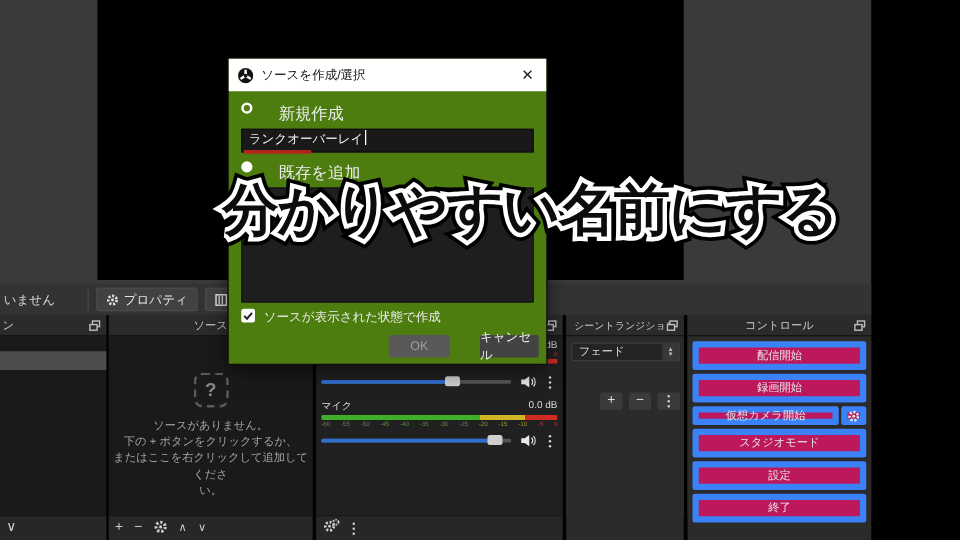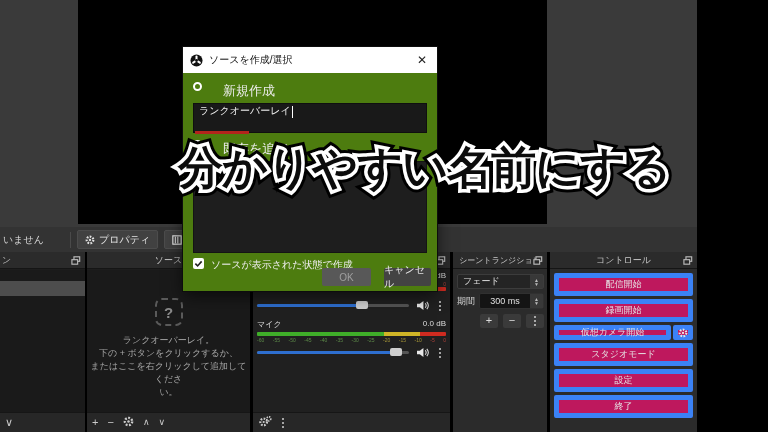--- a/index.html
+++ b/index.html
@@ -76,28 +76,28 @@
   
   #dlg{position:absolute;left:183px;top:47px;width:254px;height:244px;background:#4d7c0f;box-shadow:0 0 0 1px #0d0d0d,0 5px 16px rgba(0,0,0,.6);z-index:5;}
   .dlg-title{height:26px;background:#fff;display:flex;align-items:center;padding:0 7px;color:#111;font-size:10px;}
   .dlg-title .t{flex:1;margin-left:6px;}
   .dlg-title .x{font-size:12px;color:#222;padding:0 3px;}
   .dlg-body{position:relative;padding:9px 10px 0;}
   .radio-row{display:flex;gap:21px;font-size:13px;color:#ededed;height:16px;}
   .rad{width:9px;height:9px;border-radius:50%;}
   .rad.ring{border:2px solid #fff;background:transparent;width:9px;height:9px;}
   .rad.dot{background:#fff;border:2px solid #fff;}
-  .name-input{position:relative;margin:5px 0 7px;height:19px;background:#191919;border:1px solid #0f0f0f;display:flex;align-items:flex-end;padding:14px 5px;font-size:10px;color:#f0f0f0;}
+  .name-input{position:relative;margin:5px 0 7px;height:19px;background:#191919;border:1px solid #0f0f0f;display:flex;align-items:flex-start;padding:0 5px;font-size:10px;color:#f0f0f0;}
   .caret{display:inline-block;width:1px;height:12px;background:#fff;margin-left:1px;}
   .red-line{position:absolute;left:1px;bottom:-2px;width:54px;height:3px;background:#b3241c;}
   .exist-list{margin-top:5px;height:92px;background:#1e1e1e;border:1px solid #141414;padding:2px 4px;overflow:hidden;}
   .exist-item{font-size:9px;color:#8a8a8a;line-height:12px;}
   .chk-row{display:flex;align-items:flex-start;gap:7px;margin-top:5px;font-size:10px;color:#ededed;}
   .chk{width:11px;height:11px;background:#fff;border-radius:2px;display:flex;align-items:center;justify-content:center;}
-  .dlg-btns{position:absolute;right:6px;bottom:5px;display:flex;gap:13px;}
+  .dlg-btns{position:absolute;right:6px;bottom:5px;display:flex;gap:24px;}
   .btn{height:18px;border-radius:2px;font-size:10px;display:flex;align-items:center;justify-content:center;}
   .btn.ok{width:49px;background:#585858;color:#9f9f9f;}
   .btn.cancel{width:47px;background:#434343;color:#ececec;}
 
   
   #caption{position:absolute;left:178px;top:138px;z-index:10;white-space:nowrap;font-weight:bold;font-size:45px;letter-spacing:-1px;}
   #caption span{position:absolute;left:0;top:0;white-space:nowrap;}
   .cap-l1{-webkit-text-stroke:13px #000;color:#000;}
   .cap-l2{-webkit-text-stroke:7px #fff;color:#fff;}
   .cap-l3{color:#0c0c0c;}
@@ -148,21 +148,21 @@
     </div>
   </div>
 
   <div class="dock" id="dock-sources">
     <div class="dock-head">
       <span class="ttl">ソース</span>
     </div>
     <div class="dock-body">
       <div class="empty-wrap">
         <div class="qbox">?</div>
-        <div class="empty-line">ランクオーバーレイ。</div>
+        <div class="empty-line">ソースがありません。</div>
         <div class="empty-line">下の + ボタンをクリックするか、</div>
         <div class="empty-line">またはここを右クリックして追加してくださ</div>
         <div class="empty-line">い。</div>
       </div>
     </div>
     <div class="dock-foot">
       <span class="ico foot-ic">+</span>
       <span class="ico foot-ic">−</span>
       <span class="foot-ic">
         <svg width="11" height="11" viewBox="0 0 12 12">
@@ -298,30 +298,20 @@
       </span>
     </div>
     <div class="dock-body">
       <div class="combo">
         <span class="cv">フェード</span>
         <span class="arr">
             <span>▲</span>
             <span>▼</span>
           </span>
       </div>
-      <div class="durrow">
-        <span>期間</span>
-        <div class="spin">
-          <span class="sv">300 ms</span>
-          <span class="arr">
-              <span>▲</span>
-              <span>▼</span>
-            </span>
-        </div>
-      </div>
       <div class="tr-btns">
         <span class="sq">+</span>
         <span class="sq">−</span>
         <span class="sq" style="display:flex;align-items:center;justify-content:center;">
             <span class="dots" style="margin:0">
               <i></i>
               <i></i>
               <i></i>
             </span>
           </span>

